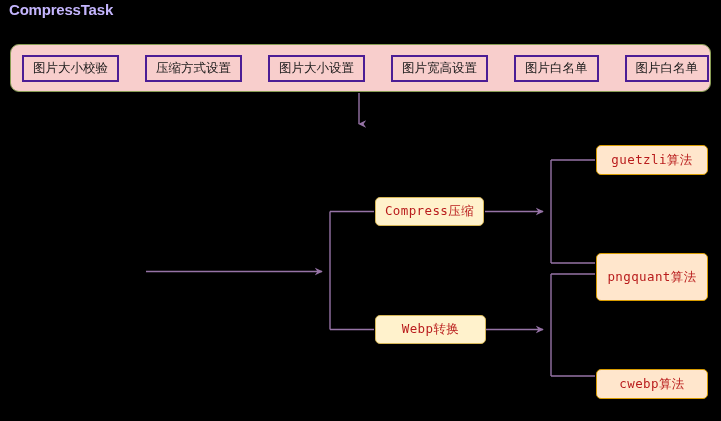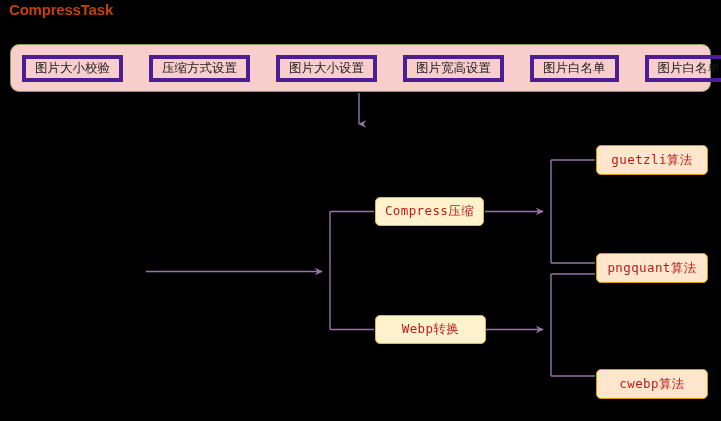--- a/index.html
+++ b/index.html
@@ -21,21 +21,21 @@
     height: 421px;
     background: #000000;
   }
   
   #diagram-title {
     position: absolute;
     left: 9px;
     top: 1px;
     font-size: 15px;
     font-weight: bold;
-    color: #c2410c;
+    color: #c4b5fd;
     letter-spacing: -0.2px;
     white-space: nowrap;
   }
   
   #config-panel {
     position: absolute;
     left: 10px;
     top: 44px;
     width: 701px;
     height: 48px;
@@ -44,21 +44,21 @@
     border: 1px solid #879c54;
     border-radius: 9px;
     display: flex;
     align-items: center;
     padding: 0 11px;
     gap: 0;
   }
   .chip {
     box-sizing: border-box;
     height: 27px;
-    border: 4px solid #4c1d95;
+    border: 2px solid #4c1d95;
     background: transparent;
     color: #1a1a1a;
     font-size: 12.5px;
     display: flex;
     align-items: center;
     justify-content: center;
     white-space: nowrap;
     padding: 0 9px;
     margin-right: 26px;
   }
@@ -86,21 +86,21 @@
     border: 1.5px solid #d6b656;
   }
   .node-orange {
     background: #ffe6cc;
     border: 1.5px solid #d79b00;
   }
   #node-get-all-resources { left: 12px;  top: 257px; width: 133px; height: 29px; }
   #node-compress         { left: 375px; top: 197px; width: 109px; height: 29px; }
   #node-webp            { left: 375px; top: 315px; width: 111px; height: 29px; }
   #node-guetzli         { left: 596px; top: 145px; width: 112px; height: 30px; }
-  #node-pngquant        { left: 596px; top: 253px; width: 112px; height: 30px; }
+  #node-pngquant        { left: 596px; top: 253px; width: 112px; height: 48px; }
   #node-cwebp           { left: 596px; top: 361px; width: 112px; height: 30px; margin-top: 8px; }
 
   
   #edges {
     position: absolute;
     left: 0; top: 0;
     width: 721px; height: 421px;
     pointer-events: none;
   }
 </style>

